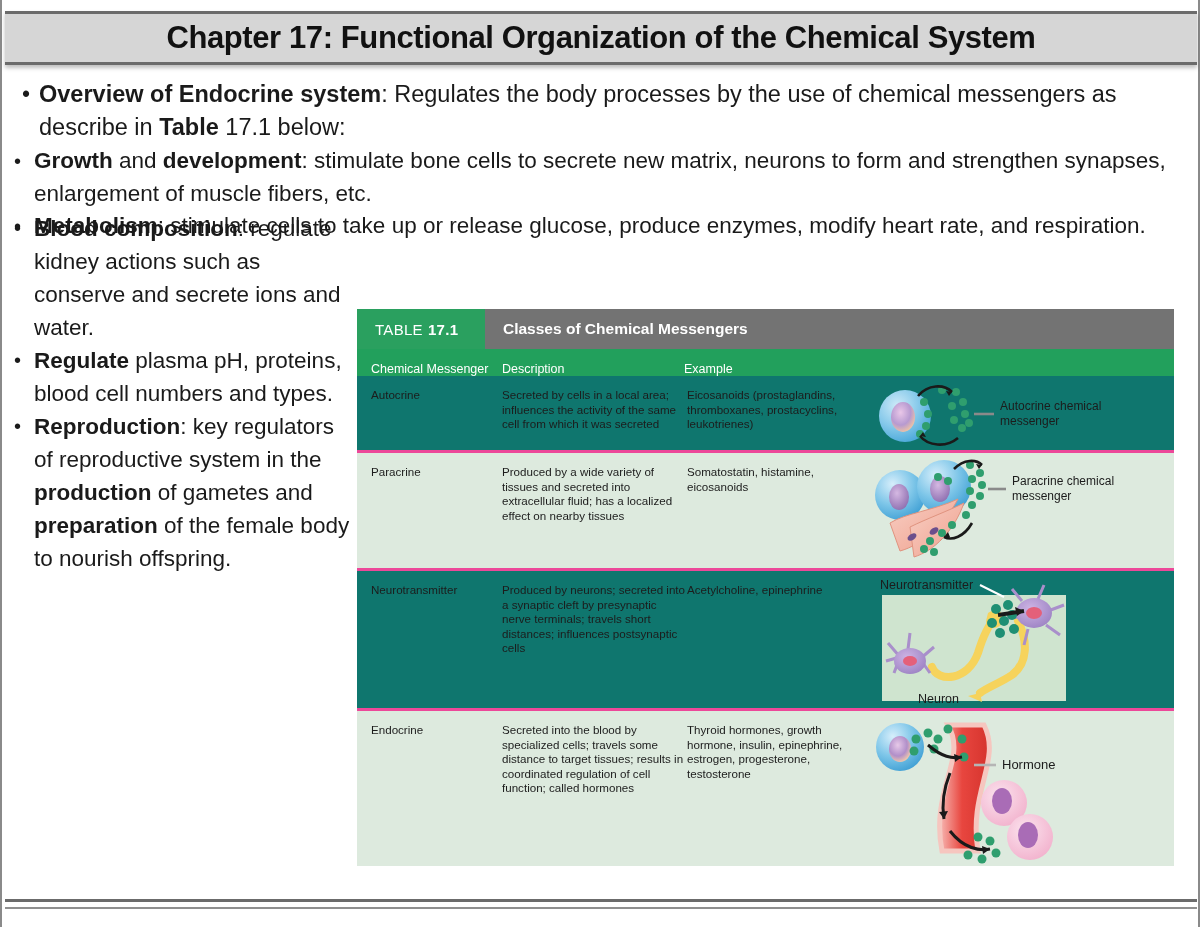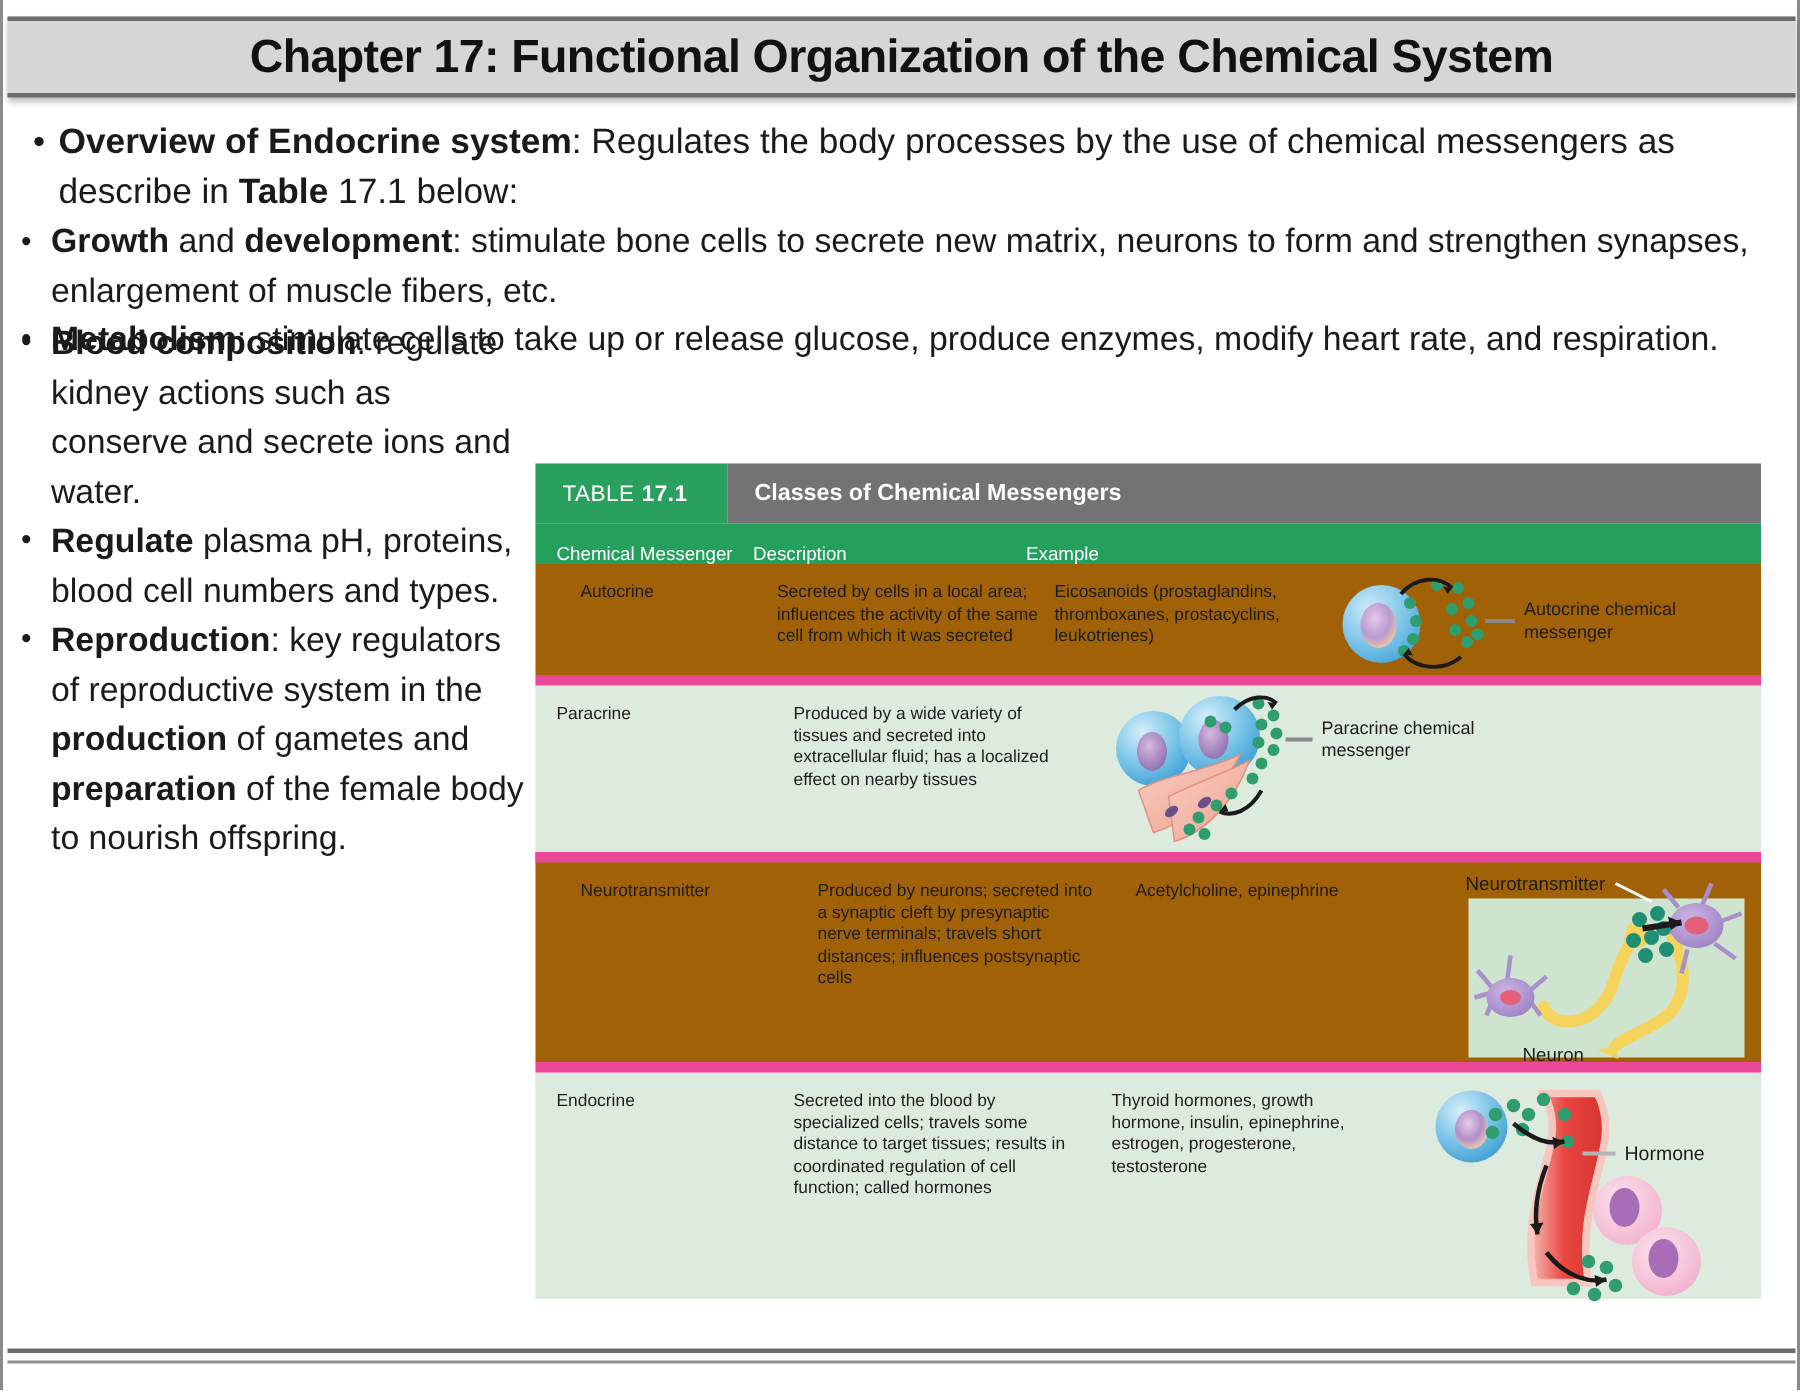--- a/index.html
+++ b/index.html
@@ -110,23 +110,23 @@
     color: #ffffff;
     font-size: 12.5px; font-weight: normal;
     align-items: flex-end;
   }
   .c1 { width: 145px; padding-left: 14px; }
   .c2 { width: 182px; }
   .c3 { width: 185px; }
   .c4 { flex: 1; }
 
   .tbl-row { display: flex; position: relative; }
-  .tbl-row.alt1 { background: #a16207; padding-left: 16px; }
+  .tbl-row.alt1 { background: #0f766e; }
   .tbl-row.alt2 { background: #ddeade; }
-  .tbl-row + .tbl-row { border-top: 7px solid #ec4899; gap: 27px; }
+  .tbl-row + .tbl-row { border-top: 3px solid #ec4899; }
 
   .cell { padding-top: 12px; font-size: 11.6px; line-height: 14.6px; color: #1c1c1c; }
   .cell.n  { width: 145px; padding-left: 14px; }
   .cell.d  { width: 185px; }
   .cell.e  { width: 185px; }
   .cell.g  { flex: 1; position: relative; }
 
   
   .fig { position: absolute; left: 0; top: 0; }
 
@@ -245,20 +245,21 @@
           <line x1="102" y1="38" x2="122" y2="38" stroke="#8a8a8a" stroke-width="2.6"></line>
           <text x="128" y="34" font-family="Liberation Sans, sans-serif" font-size="12" fill="#1c1c1c">Autocrine chemical</text>
           <text x="128" y="49" font-family="Liberation Sans, sans-serif" font-size="12" fill="#1c1c1c">messenger</text>
         </svg>
       </div>
     </div>
 
     <div class="tbl-row alt2" style="height:118px;">
       <div class="cell n">Paracrine</div>
       <div class="cell d">Produced by a wide variety of tissues and secreted into extracellular fluid; has a localized effect on nearby tissues</div>
+      <div class="cell e">Somatostatin, histamine, eicosanoids</div>
       <div class="cell g">
         <svg class="fig" width="302" height="118" viewBox="0 0 302 118">
           <defs>
             <radialGradient id="cellP" cx="35%" cy="28%" r="78%">
               <stop offset="0%" stop-color="#d6eefb"></stop>
               <stop offset="55%" stop-color="#7cc5e8"></stop>
               <stop offset="100%" stop-color="#3f9fd4"></stop>
             </radialGradient>
             <radialGradient id="nucP" cx="40%" cy="35%" r="70%">
               <stop offset="0%" stop-color="#d5b8e2"></stop>

